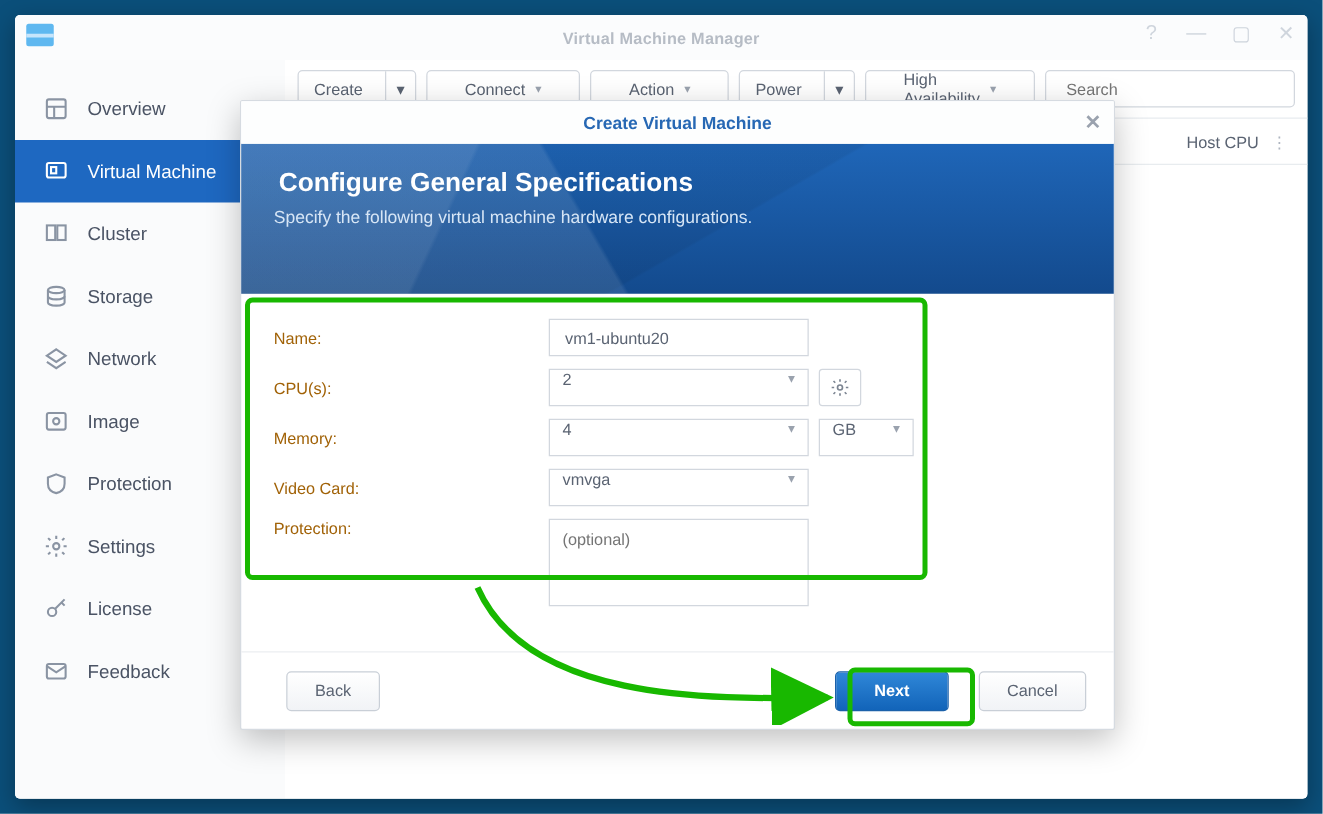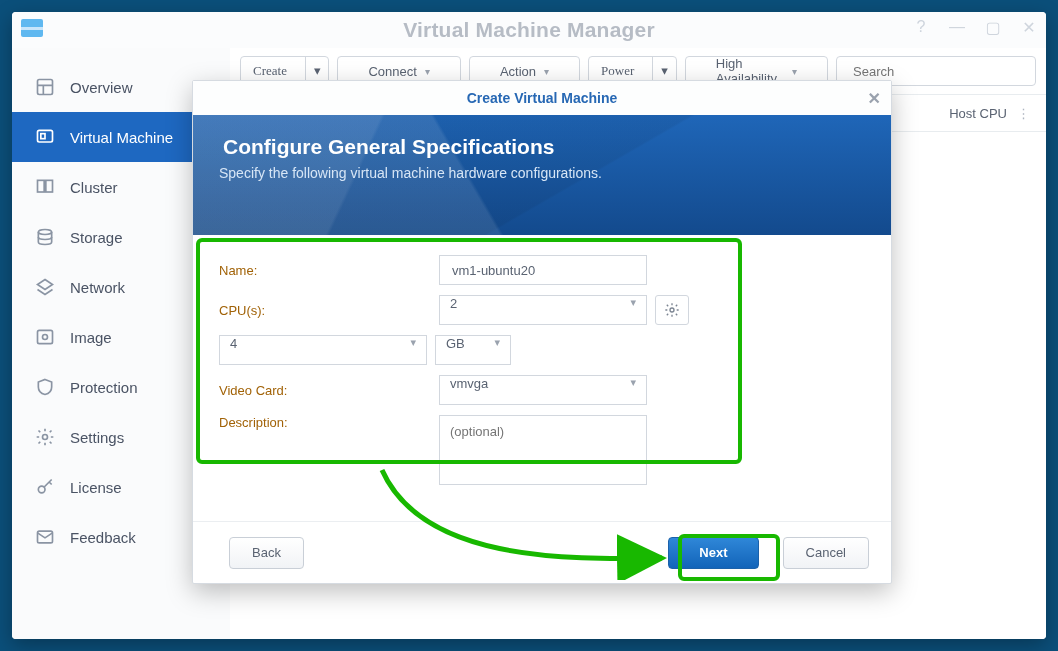--- a/index.html
+++ b/index.html
@@ -4,40 +4,40 @@
 <style>
   * { box-sizing: border-box; }
   html,body { margin:0; padding:0; font-family: -apple-system, "Segoe UI", Arial, sans-serif; font-size:13px; color:#505a68; }
   body { background:#0b4f7a; display:flex; align-items:flex-start; justify-content:center; }
   .window {
     width:1034px; height:627px; margin:12px; background:#fdfdfd;
     box-shadow:0 6px 20px rgba(0,0,0,.3); border-radius:4px; overflow:hidden; position:relative;
   }
   
   .titlebar { height:36px; background:#fbfcfd; display:flex; align-items:center; justify-content:center; position:relative; }
-  .titlebar .title { font-weight:700; color:#b6bcc5; letter-spacing:.2px; font-size:21px; }
+  .titlebar .title { font-weight:700; color:#b6bcc5; letter-spacing:.2px; font-size:13px; }
   .titlebar .tb-icon { position:absolute; left:8px; top:6px; width:24px; height:20px; }
   .titlebar .controls { position:absolute; right:8px; top:6px; display:flex; gap:18px; color:#cfd5dd; }
   .titlebar .controls span { font-size:16px; display:flex; align-items:center; justify-content:center; width:18px; height:18px; }
   .tb-svg rect{fill:#5fb8f0;} .tb-svg .band{fill:#c7e5fb;}
   
   .body { display:flex; height:calc(100% - 36px); }
   
   .sidebar { width:218px; background:#fafbfc; border-right:0; padding-top:14px; }
   .side-item { height:50px; display:flex; align-items:center; gap:14px; padding:0 22px; color:#4a5364; font-size:15px; cursor:pointer; }
   .side-item.active { background:#1e68c1; color:#fff; }
   .side-item .icon { width:22px; height:22px; display:flex; align-items:center; justify-content:center; color:#8a94a3; }
   .side-item.active .icon { color:#fff; }
   
   .main { flex:1; position:relative; background:#fff; }
   .toolbar { height:46px; padding:8px 10px; display:flex; gap:8px; align-items:center; }
   .btn { height:30px; padding:0 30px; background:#fff; border:1px solid #d2d7de; border-radius:4px; color:#5a6372; display:inline-flex; align-items:center; gap:6px; cursor:pointer; font-size:13px;}
   .btn .caret { font-size:10px; color:#9aa2ae; margin-left:2px;}
   .btn.split { padding:0;}
-  .btn.split .seg { padding:0 12px; height:100%; display:flex; align-items:center;font-family:Liberation Serif, serif;}
+  .btn.split .seg { padding:0 12px; height:100%; display:flex; align-items:center;}
   .btn.split .seg.caret-seg { border-left:1px solid #d2d7de; padding:0 8px;}
   .search-wrap { margin-left:auto; display:flex; align-items:center; height:30px; border:1px solid #d2d7de; border-radius:4px; padding:0 8px; width:200px; gap:6px; }
   .search-wrap input { border:none; outline:none; flex:1; font-size:13px; background:transparent; }
   .colhead { height:38px; border-top:1px solid #e8ecef; border-bottom:1px solid #e8ecef; display:flex; align-items:center; justify-content:flex-end; padding-right:14px; gap:10px; color:#5a6372; font-size:13px;}
   .colhead .col-menu { color:#aeb5c0; letter-spacing:2px; cursor:pointer;}
   
   .dialog {
     position:absolute; left:180px; top:68px; width:700px; height:504px;
     background:#fff; border:1px solid #d6dbe1; box-shadow:0 8px 26px rgba(0,0,0,.25); border-radius:2px;
     display:flex; flex-direction:column;
@@ -249,38 +249,39 @@
             <span class="caret-down">▾</span>
           </div>
         <div class="icon-btn">
           <svg width="16" height="16" viewBox="0 0 24 24" fill="none" stroke="currentColor" stroke-width="2">
               <circle cx="12" cy="12" r="3"></circle>
               <path d="M12 2v3M12 19v3M4.2 4.2l2.1 2.1M17.7 17.7l2.1 2.1M2 12h3M19 12h3M4.2 19.8l2.1-2.1M17.7 6.3l2.1-2.1"></path>
             </svg>
         </div>
       </div>
       <div class="form-row">
+        <label>Memory:</label>
         <div class="fld select w200">
             <span>4</span>
             <span class="caret-down">▾</span>
           </div>
         <div class="fld select w68" style="margin-left:8px">
             <span>GB</span>
             <span class="caret-down">▾</span>
           </div>
       </div>
       <div class="form-row">
         <label>Video Card:</label>
         <div class="fld select w200">
             <span>vmvga</span>
             <span class="caret-down">▾</span>
           </div>
       </div>
       <div class="form-row top-align">
-        <label>Description:</label>
+        <label>Protection:</label>
         <textarea class="fld" placeholder="(optional)" style=""></textarea>
       </div>
     </div>
     <div class="dlg-footer">
       <button class="dlg-btn">Back</button>
       <div class="spacer"></div>
       <button class="dlg-btn primary">Next</button>
       <button class="dlg-btn">Cancel</button>
     </div>
   </div>

